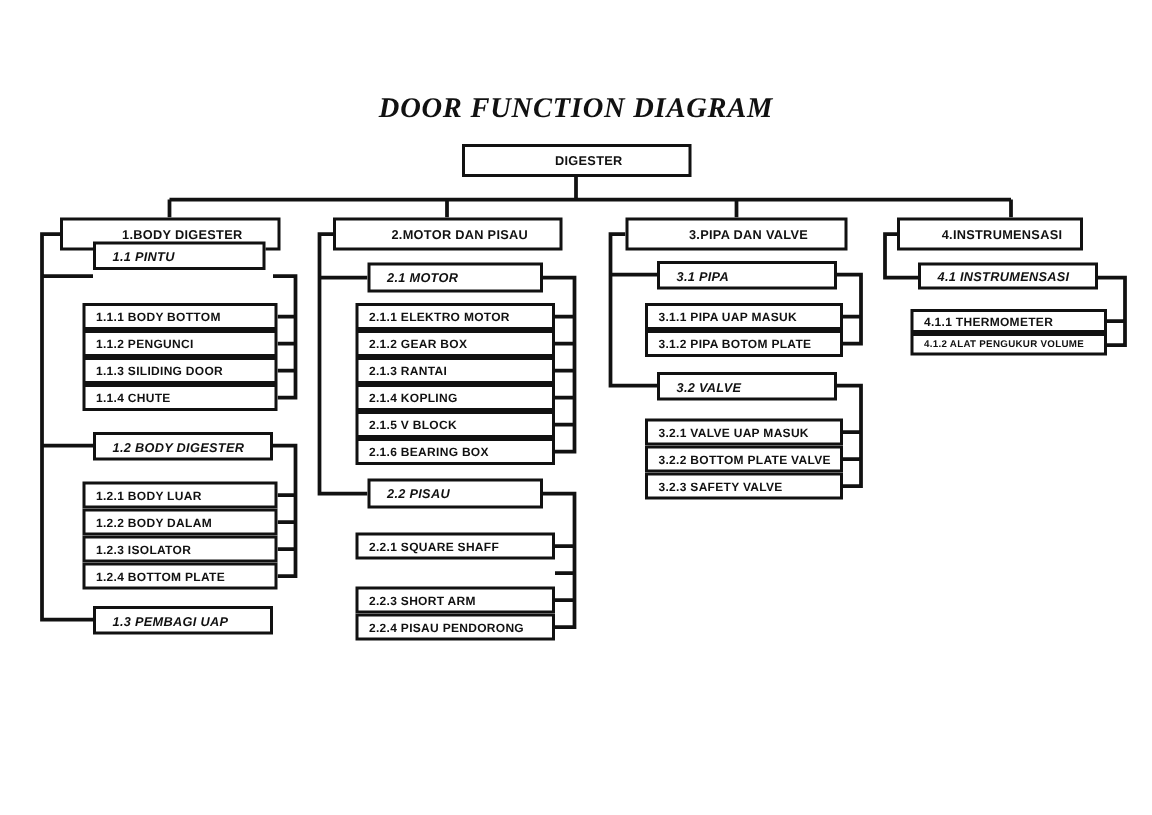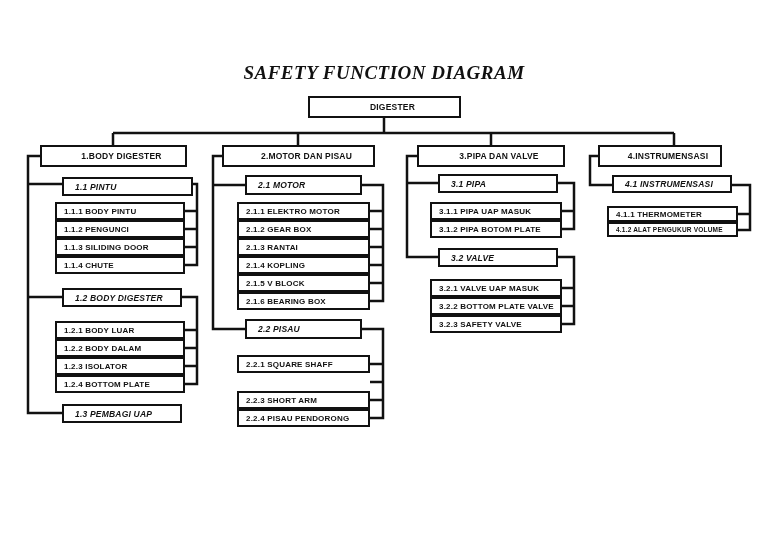--- a/index.html
+++ b/index.html
@@ -29,31 +29,31 @@
     <path d="M598,156 H590 V185 H612"></path>
     <path d="M182,184 H197 V265 H185 M197,211 H185 M197,229 H185 M197,247 H185"></path>
     <path d="M182,297 H197 V384 H185 M197,330 H185 M197,348 H185 M197,366 H185"></path>
     <path d="M362,185 H383 V301 H370 M383,211 H370 M383,229 H370 M383,247 H370 M383,265 H370 M383,283 H370"></path>
     <path d="M362,329 H383 V418 H370 M383,364 H370 M383,382 H370 M383,400 H370"></path>
     <path d="M558,183 H574 V229 H562 M574,211 H562"></path>
     <path d="M558,257 H574 V324 H562 M574,288 H562 M574,306 H562"></path>
     <path d="M732,185 H750 V230 H738 M750,214 H738"></path>
   </svg>
 
-  <h1 class="title">SAFETY FUNCTION DIAGRAM</h1>
+  <h1 class="title">DOOR FUNCTION DIAGRAM</h1>
 
   <div class="box" style="left:308px;top:96px;width:153px;height:22px">DIGESTER</div>
 
   <div class="box" style="left:40px;top:145px;width:147px;height:22px">1.BODY DIGESTER</div>
   <div class="box" style="left:222px;top:145px;width:153px;height:22px">2.MOTOR DAN PISAU</div>
   <div class="box" style="left:417px;top:145px;width:148px;height:22px">3.PIPA DAN VALVE</div>
   <div class="box" style="left:598px;top:145px;width:124px;height:22px">4.INSTRUMENSASI</div>
 
-  <div class="box sub" style="left:62px;top:177px;width:131px;height:19px">1.1 PINTU</div>
-  <div class="box leaf" style="left:55px;top:202px;width:130px;height:18px">1.1.1 BODY PINTU</div>
+  <div class="box sub" style="left:62px;top:161px;width:115px;height:19px">1.1 PINTU</div>
+  <div class="box leaf" style="left:55px;top:202px;width:130px;height:18px">1.1.1 BODY BOTTOM</div>
   <div class="box leaf" style="left:55px;top:220px;width:130px;height:18px">1.1.2 PENGUNCI</div>
   <div class="box leaf" style="left:55px;top:238px;width:130px;height:18px">1.1.3 SILIDING DOOR</div>
   <div class="box leaf" style="left:55px;top:256px;width:130px;height:18px">1.1.4 CHUTE</div>
 
   <div class="box sub" style="left:62px;top:288px;width:120px;height:19px">1.2 BODY DIGESTER</div>
   <div class="box leaf" style="left:55px;top:321px;width:130px;height:18px">1.2.1 BODY LUAR</div>
   <div class="box leaf" style="left:55px;top:339px;width:130px;height:18px">1.2.2 BODY DALAM</div>
   <div class="box leaf" style="left:55px;top:357px;width:130px;height:18px">1.2.3 ISOLATOR</div>
   <div class="box leaf" style="left:55px;top:375px;width:130px;height:18px">1.2.4 BOTTOM PLATE</div>
 

